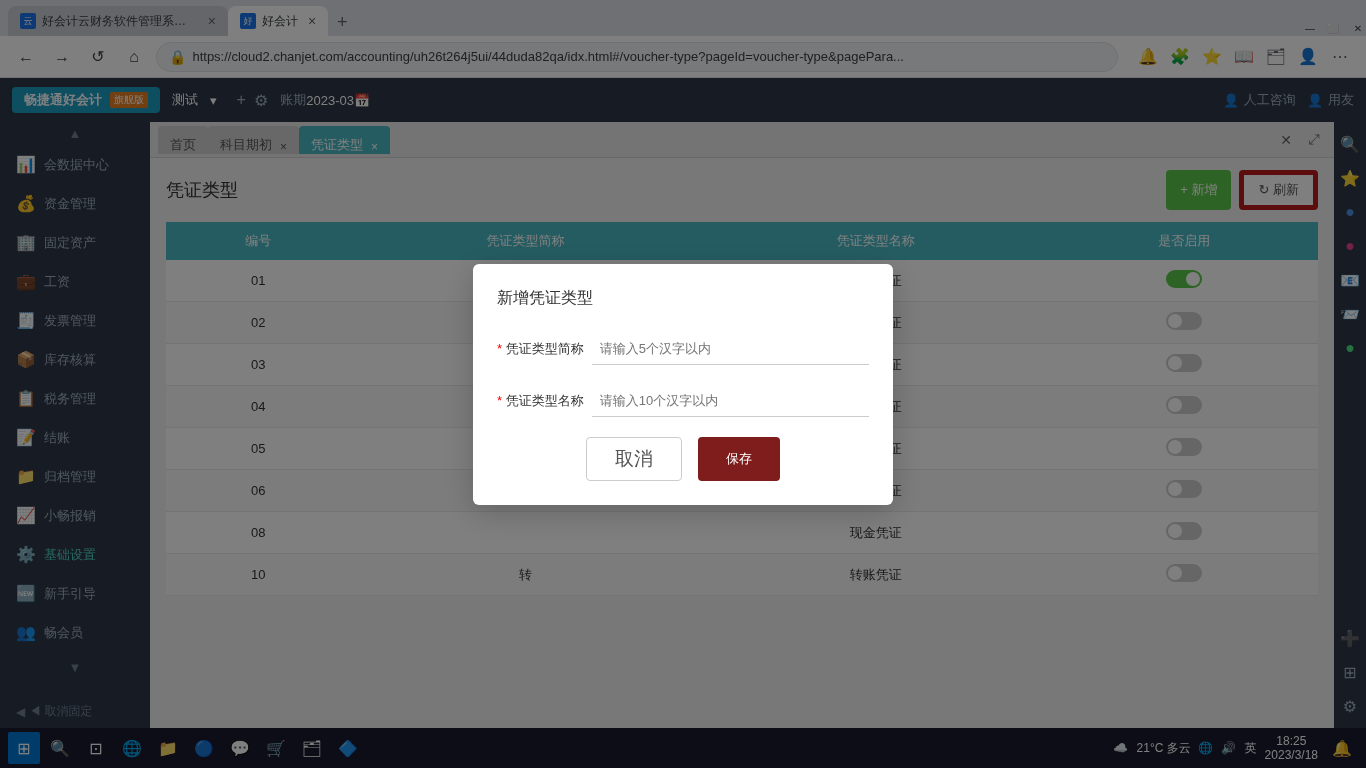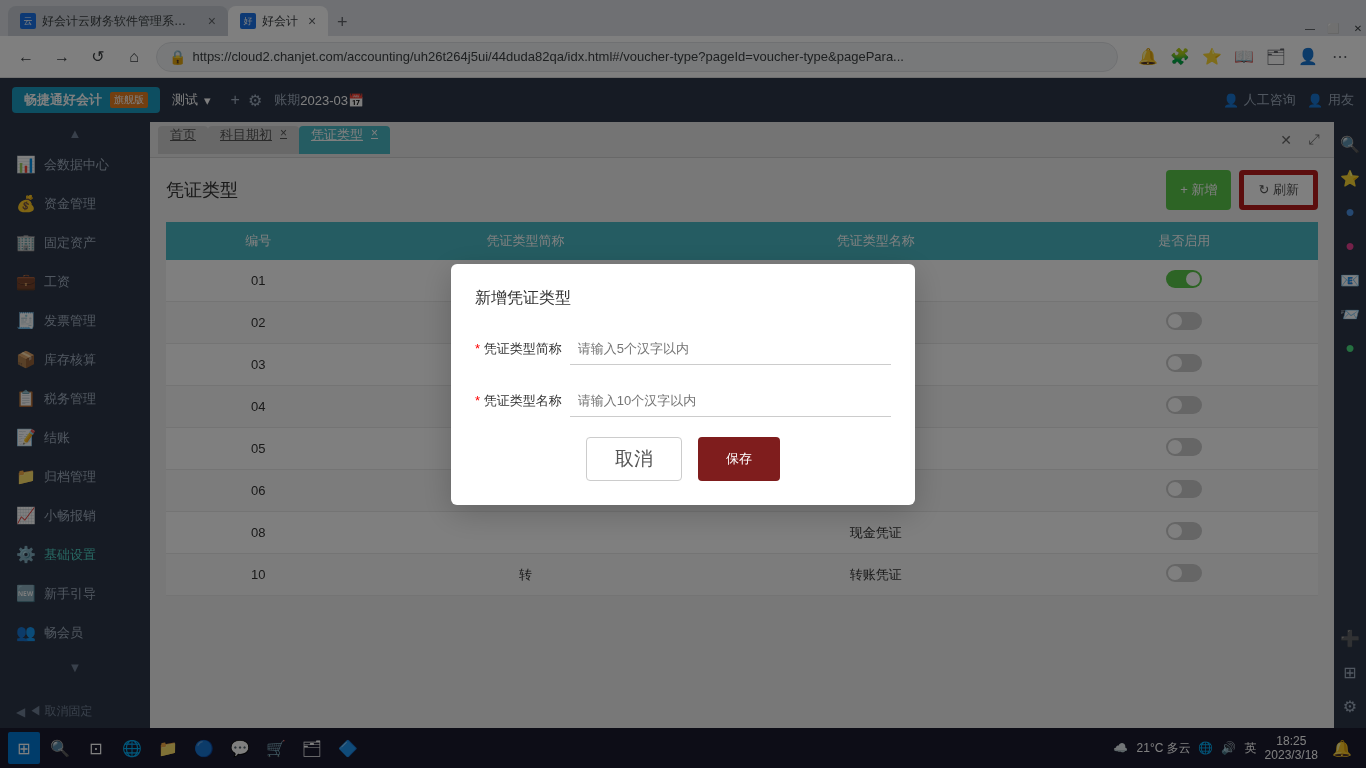--- a/index.html
+++ b/index.html
@@ -21,39 +21,39 @@
     .address-bar { flex: 1; height: 30px; border: 1px solid #dfe1e5; border-radius: 15px; display: flex; align-items: center; padding: 0 12px; background: #f1f3f4; gap: 6px; }
     .address-url { font-size: 13px; color: #3c4043; flex: 1; white-space: nowrap; overflow: hidden; }
     .browser-actions { display: flex; gap: 4px; margin-left: 8px; }
     .browser-action-btn { width: 28px; height: 28px; border-radius: 50%; display: flex; align-items: center; justify-content: center; cursor: pointer; color: #606368; font-size: 16px; }
 
     
     .app-header { background: #2d3748; height: 44px; display: flex; align-items: center; padding: 0 12px; gap: 12px; }
     .app-logo { display: flex; align-items: center; gap: 8px; background: #1a9cc2; padding: 4px 12px; border-radius: 4px; }
     .app-logo-text { color: white; font-size: 13px; font-weight: bold; }
     .app-logo-badge { background: #e67e22; color: white; font-size: 10px; padding: 1px 4px; border-radius: 2px; }
-    .company-selector { display: flex; align-items: center; gap: 6px; color: white; font-size: 13px; cursor: pointer; }
+    .company-selector { display: flex; align-items: center; gap: 12px; color: white; font-size: 13px; cursor: pointer; }
     .header-actions { margin-left: auto; display: flex; align-items: center; gap: 12px; }
     .period-info { display: flex; align-items: center; gap: 0; color: #a0aec0; font-size: 13px; }
     .period-value { color: white; }
     .consult-btn { display: flex; align-items: center; gap: 4px; color: #a0aec0; cursor: pointer; font-size: 13px; }
     .user-btn { display: flex; align-items: center; gap: 4px; color: #a0aec0; cursor: pointer; font-size: 13px; }
 
     
     .sidebar { width: 150px; background: #2d3748; color: white; display: flex; flex-direction: column; overflow-y: auto; flex-shrink: 0; }
     .sidebar-item { display: flex; align-items: center; gap: 8px; padding: 10px 16px; cursor: pointer; color: #a0aec0; font-size: 13px; }
     .sidebar-item.active { color: #4fd1c5; }
     .sidebar-item-icon { font-size: 16px; }
     .sidebar-item-label { font-size: 13px; }
     .sidebar-footer { padding: 8px 16px; color: #718096; font-size: 12px; cursor: pointer; display: flex; align-items: center; gap: 4px; margin-top: auto; }
     .sidebar-scroll-arrow { text-align: center; color: #718096; padding: 4px; }
 
     
     .tabs-bar { background: #e8e8e8; display: flex; align-items: center; height: 36px; padding: 0 8px; border-bottom: 1px solid #d0d0d0; }
-    .page-tab { display: flex; align-items: flex-start; height: 28px; padding: 0 12px; cursor: pointer; font-size: 13px; border-radius: 4px 4px 0 0; gap: 6px; text-decoration: underline; }
+    .page-tab { display: flex; align-items: flex-end; height: 28px; padding: 0 12px; cursor: pointer; font-size: 13px; border-radius: 4px 4px 0 0; gap: 6px; }
     .page-tab.active { background: #4ab9c4; color: white; }
     .page-tab.inactive { background: #d0d0d0; color: #555; }
     .page-tab-close { font-size: 12px; cursor: pointer; margin-left: 2px; }
     .tabs-right { margin-left: auto; display: flex; gap: 4px; }
     .tabs-right-btn { width: 24px; height: 24px; display: flex; align-items: center; justify-content: center; cursor: pointer; color: #666; font-size: 14px; }
 
     
     .page-content { flex: 1; padding: 12px 16px; overflow: auto; position: relative; }
     .page-header { display: flex; align-items: center; justify-content: space-between; margin-bottom: 12px; }
     .page-title { font-size: 18px; color: #333; font-weight: normal; }
@@ -74,21 +74,21 @@
     .toggle.on { background: #5bc94a; }
     .toggle.off { background: #ccc; }
     .toggle::after { content: ''; position: absolute; width: 14px; height: 14px; border-radius: 50%; background: white; top: 2px; transition: left 0.2s; }
     .toggle.on::after { left: 20px; }
     .toggle.off::after { left: 2px; }
 
     
     .overlay { position: fixed; top: 0; left: 0; width: 100%; height: 100%; background: rgba(0,0,0,0.5); z-index: 100; display: flex; align-items: center; justify-content: center; }
 
     
-    .dialog { background: white; border-radius: 6px; width: 464px; box-shadow: 0 8px 32px rgba(0,0,0,0.2); padding: 24px; }
+    .dialog { background: white; border-radius: 6px; width: 420px; box-shadow: 0 8px 32px rgba(0,0,0,0.2); padding: 24px; }
     .dialog-title { font-size: 16px; color: #333; margin-bottom: 24px; font-weight: normal; }
     .form-row { display: flex; align-items: center; margin-bottom: 20px; }
     .form-label { font-size: 13px; color: #333; min-width: 90px; text-align: right; padding-right: 8px; }
     .form-label.required::before { content: '* '; color: red; }
     .form-input { flex: 1; height: 32px; border: none; border-bottom: 1px solid #ccc; outline: none; font-size: 13px; padding: 0 8px; color: #999; }
     .dialog-buttons { display: flex; justify-content: center; gap: 16px; margin-top: 8px; }
     .btn-cancel { padding: 8px 28px; border: 1px solid #ccc; background: white; color: #555; border-radius: 4px; cursor: pointer; font-size: 19px; }
     .btn-save { padding: 8px 28px; background: #7f1d1d; color: white; border: none; border-radius: 4px; cursor: pointer; font-size: 13px; }
 
     

